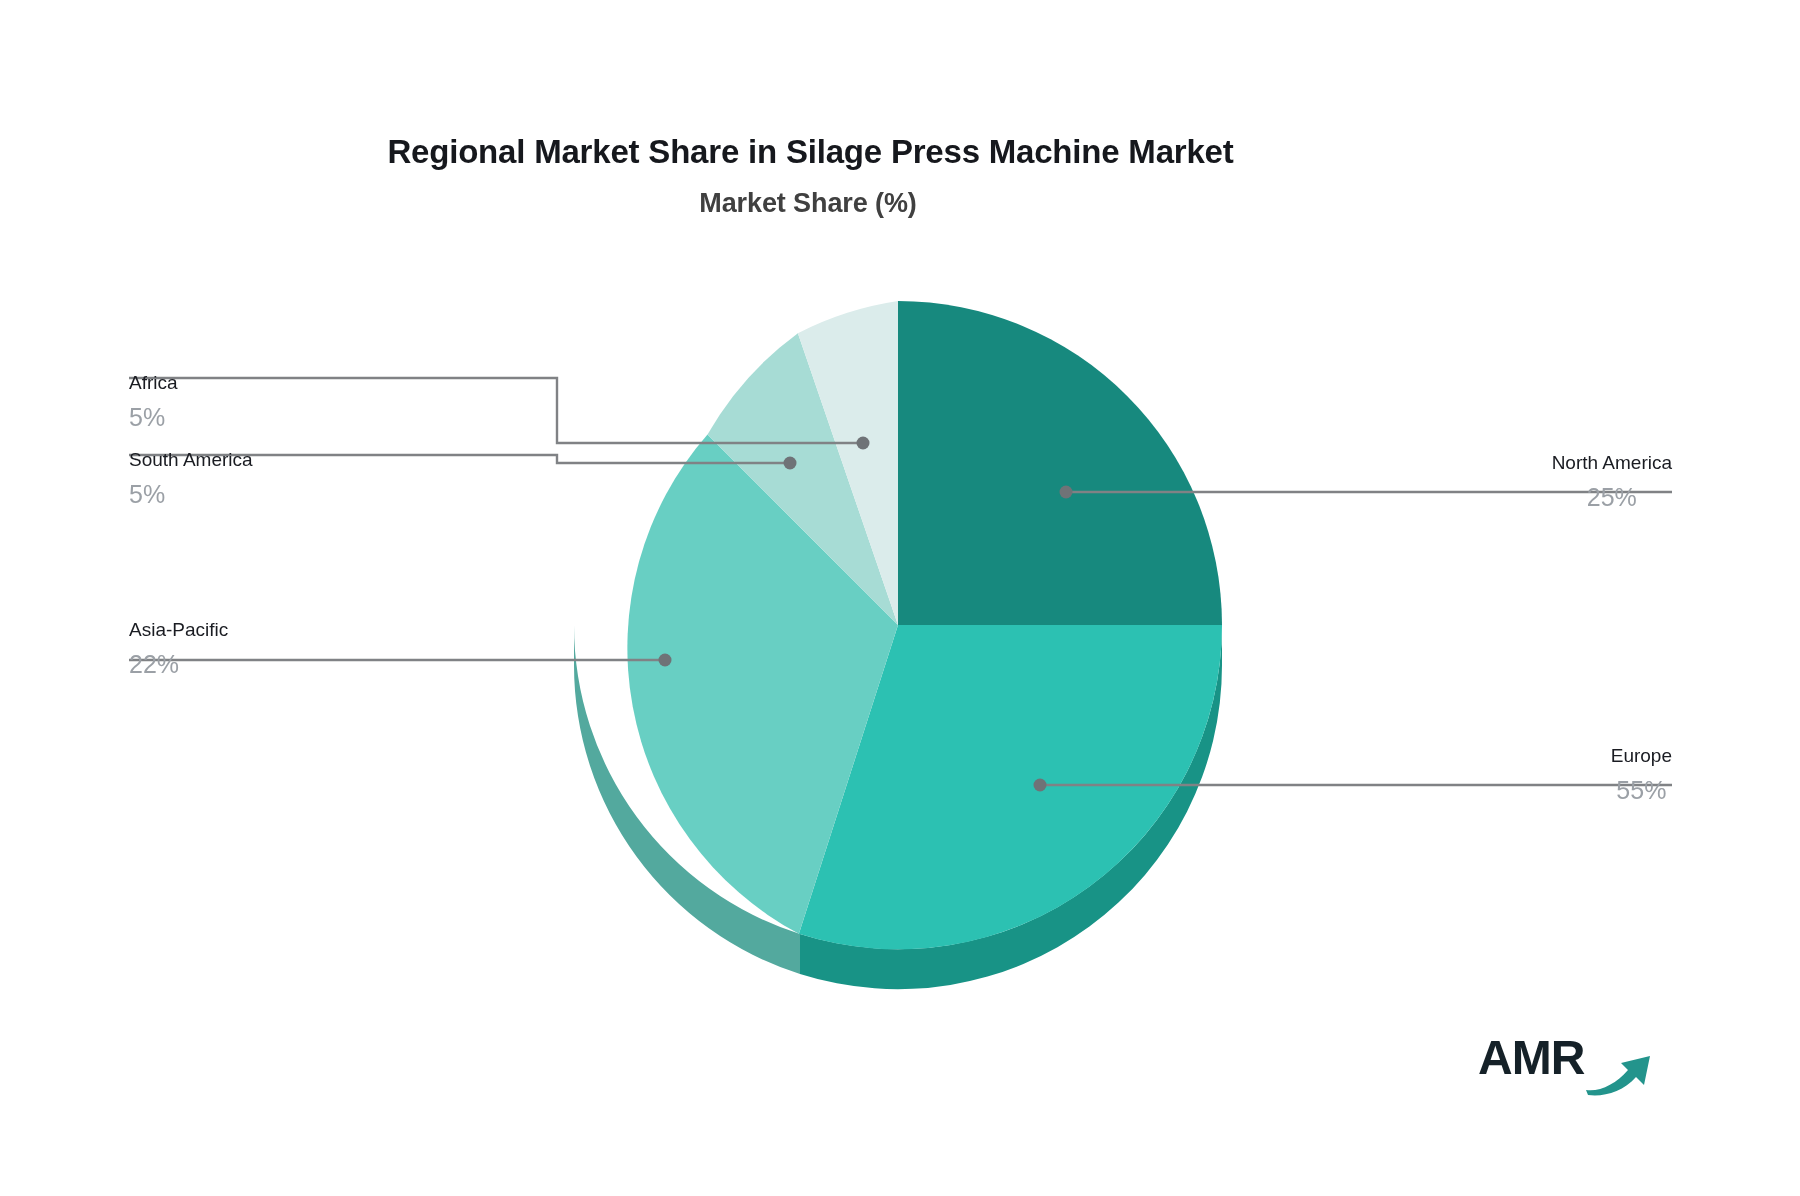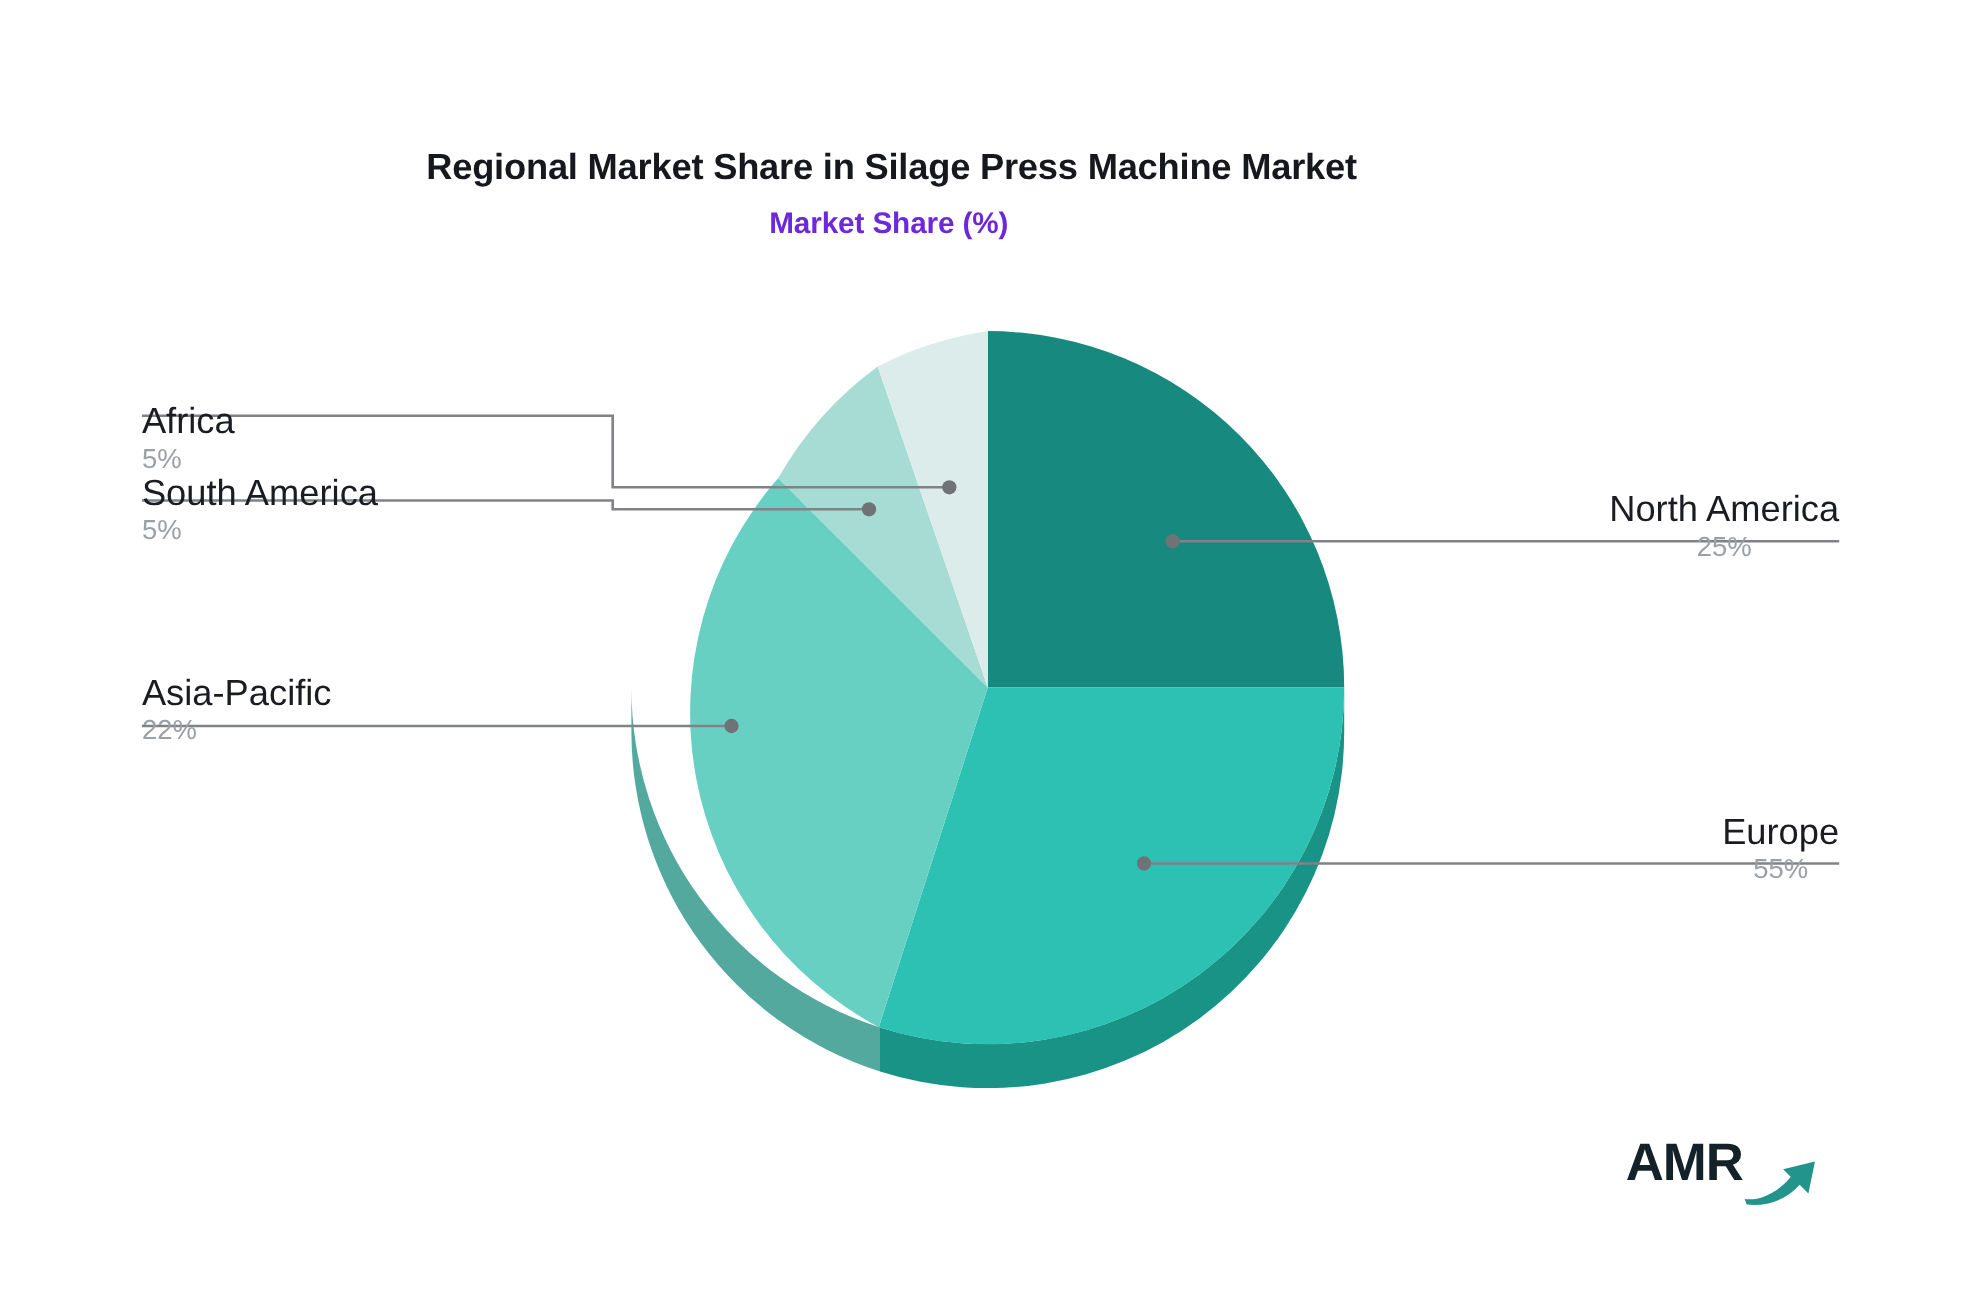--- a/index.html
+++ b/index.html
@@ -35,41 +35,41 @@
     white-space: nowrap;
   }
   #chart-subtitle {
     position: absolute;
     left: 0;
     top: 188px;
     width: 1616px;
     text-align: center;
     font-size: 27px;
     font-weight: bold;
-    color: #6d28d9;
+    color: #404040;
     letter-spacing: -0.1px;
     white-space: nowrap;
   }
 
   
   #pie-svg {
     position: absolute;
     left: 0;
     top: 0;
     width: 1800px;
     height: 1196px;
   }
 
   
   .callout {
     position: absolute;
     white-space: nowrap;
   }
   .callout .c-name {
-    font-size: 33px;
+    font-size: 19px;
     color: #1a1c22;
     line-height: 34px;
     display: block;
   }
   .callout .c-value {
     font-size: 25px;
     color: #9ba0a6;
     line-height: 34px;
     display: block;
   }
@@ -157,21 +157,21 @@
       <circle cx="1066" cy="492" r="6.5"></circle>
       <circle cx="1040" cy="785" r="6.5"></circle>
     </g>
   </svg>
 
   <div class="callout left-align" style="left:129px; top:366px;">
     <span class="c-name">Africa</span>
     <span class="c-value">5%</span>
   </div>
 
-  <div class="callout left-align" style="left:129px; top:431px;">
+  <div class="callout left-align" style="left:129px; top:443px;">
     <span class="c-name">South America</span>
     <span class="c-value">5%</span>
   </div>
 
   <div class="callout left-align" style="left:129px; top:613px;">
     <span class="c-name">Asia-Pacific</span>
     <span class="c-value">22%</span>
   </div>
 
   <div class="callout right-align" style="right:128px; top:446px;">

